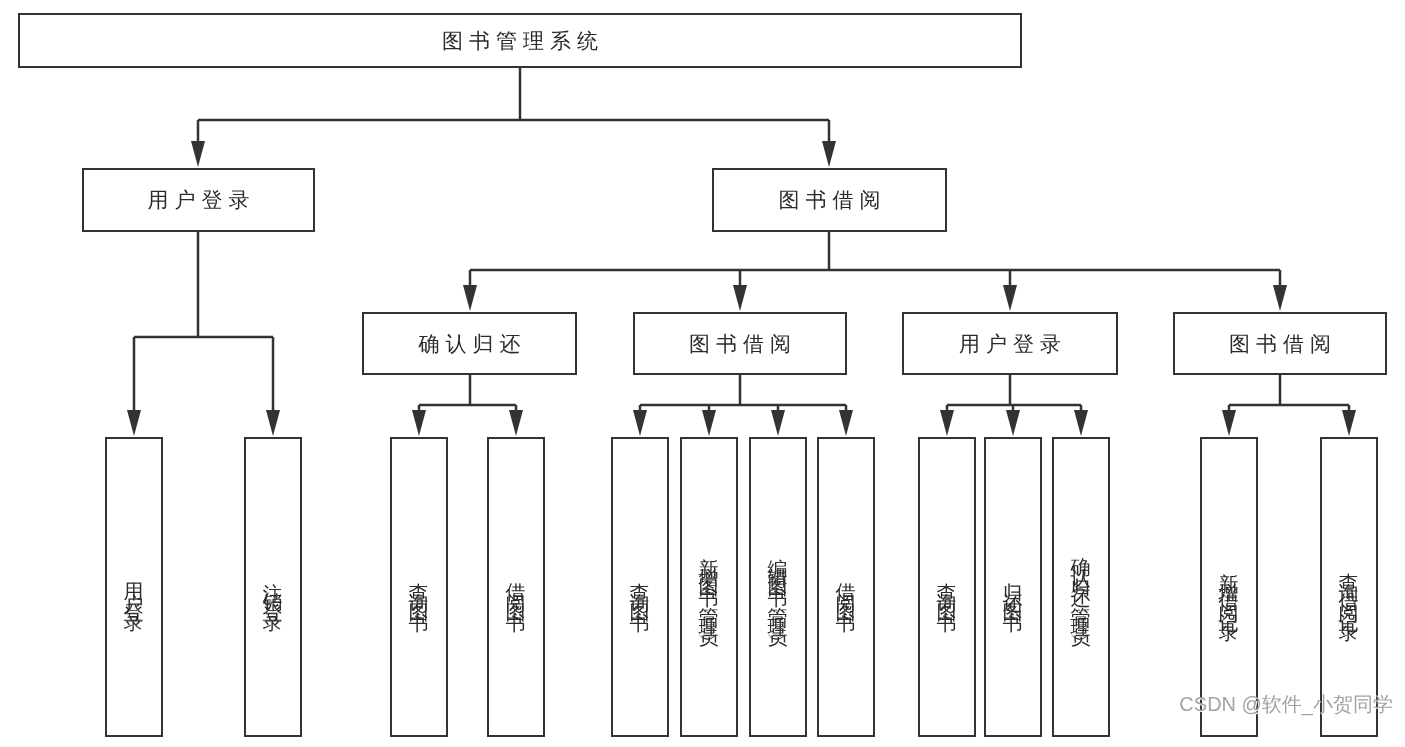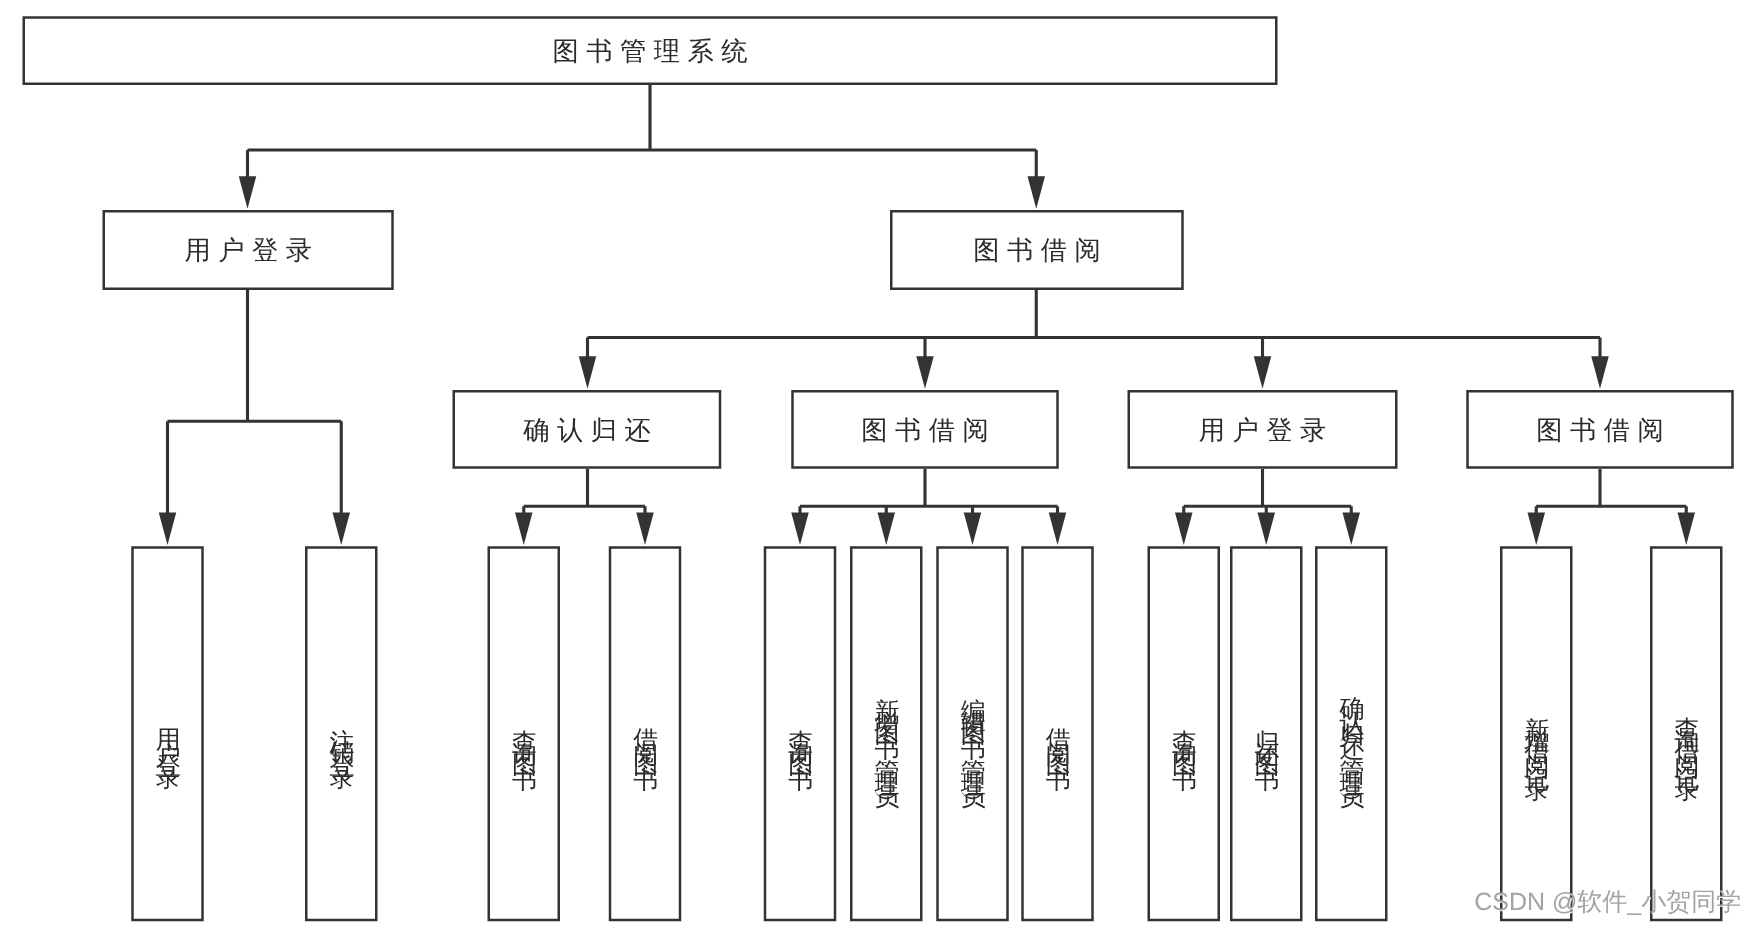--- a/index.html
+++ b/index.html
@@ -47,21 +47,21 @@
     writing-mode: vertical-rl;
     text-orientation: mixed;
     font-size: 20px;
     line-height: 1;
     letter-spacing: 10px;
     white-space: nowrap;
     color: var(--text);
   }
   .watermark {
     position: absolute;
-    top: 708px;
+    top: 691px;
     right: 12px;
     font-size: 20px;
     color: var(--watermark);
     text-shadow: 1px 1px 0 rgba(255,255,255,0.9);
     white-space: nowrap;
     z-index: 5;
   }
 </style>
 </head>
 <body>

